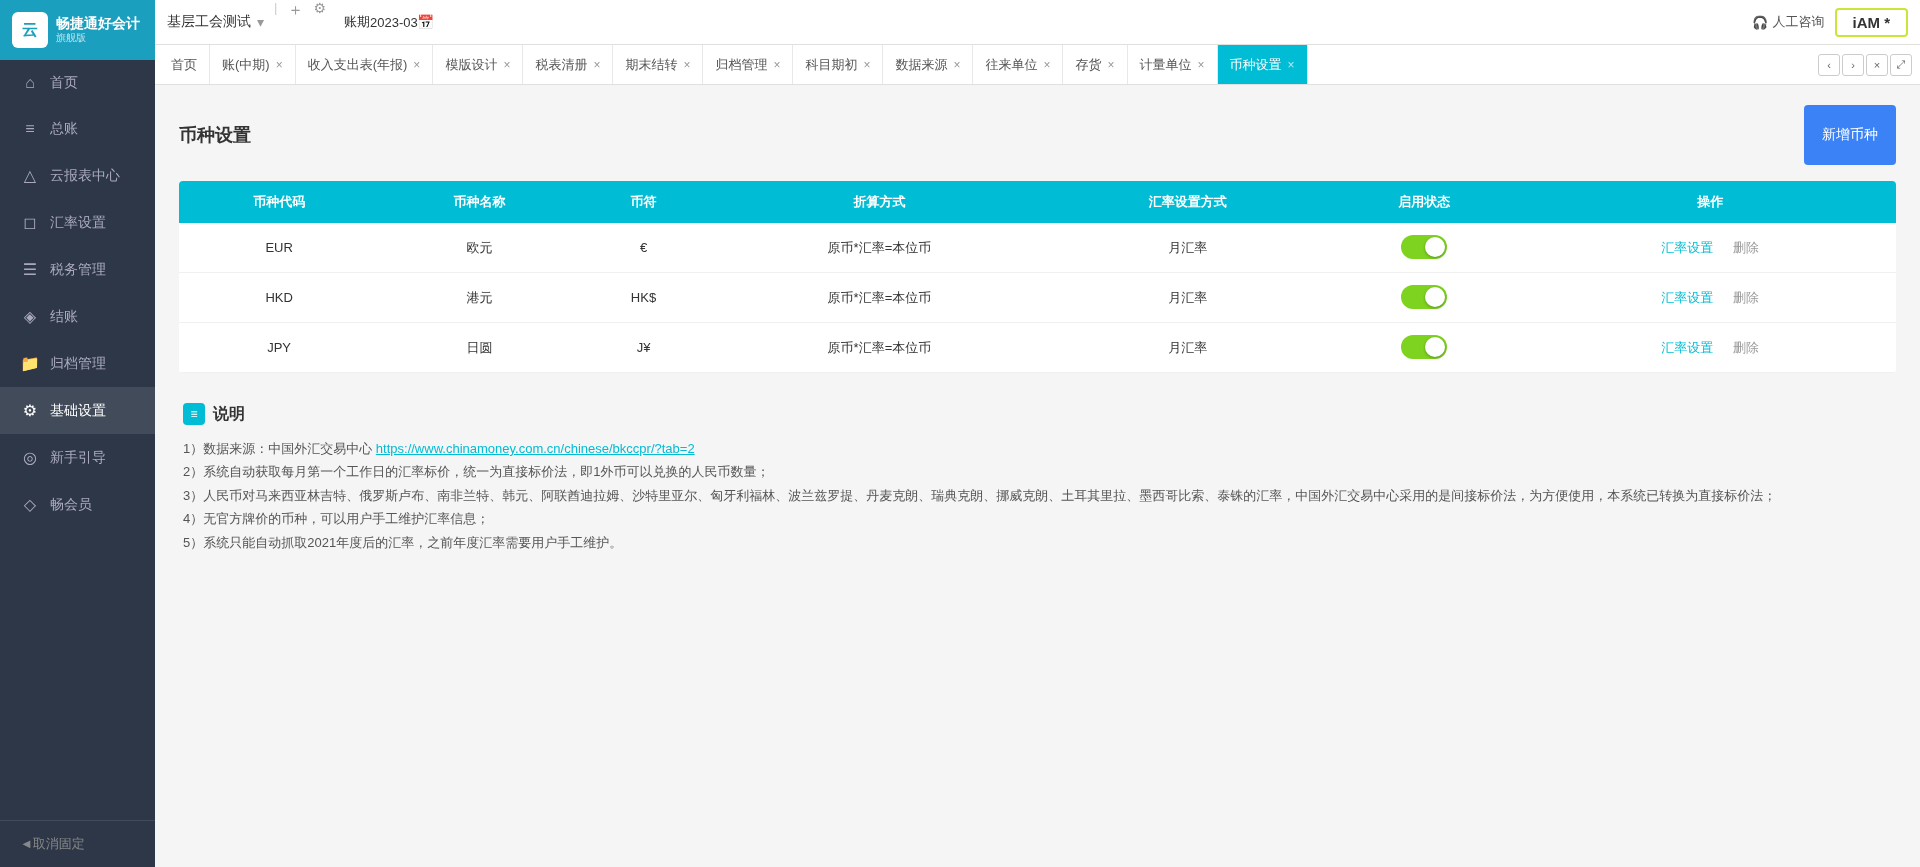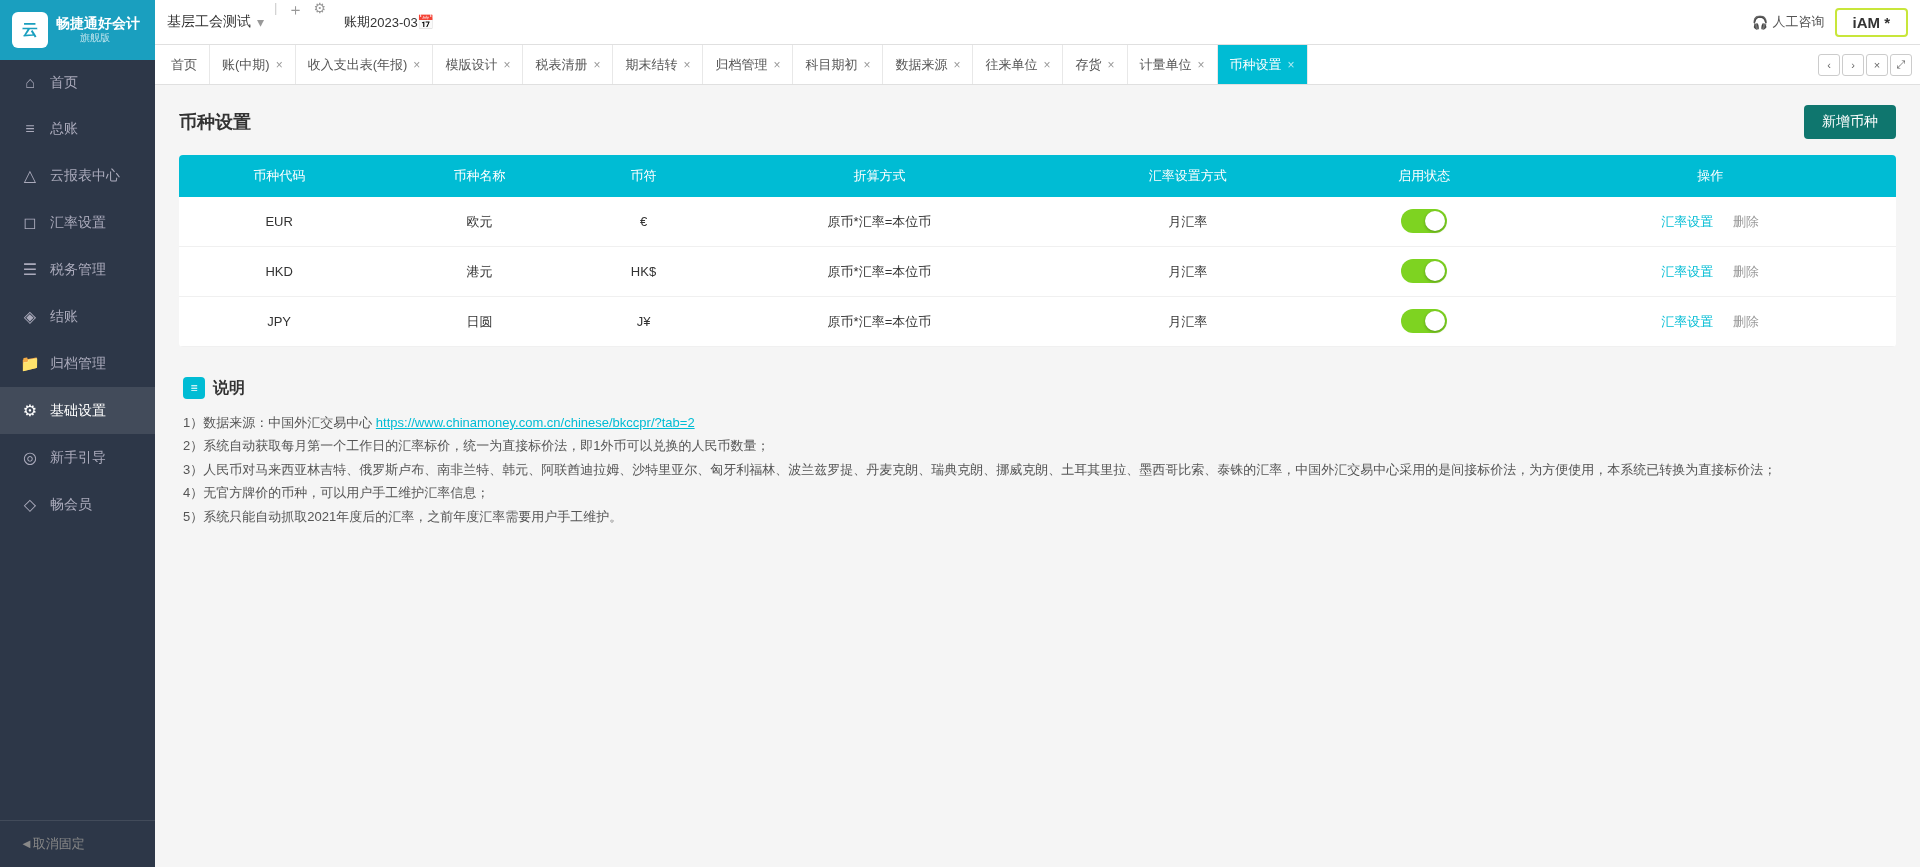--- a/index.html
+++ b/index.html
@@ -29,21 +29,21 @@
       background: white;
       border-radius: 6px;
       display: flex;
       align-items: center;
       justify-content: center;
       color: #1a9fbf;
       font-weight: bold;
       font-size: 16px;
     }
     .sidebar-logo-text { color: white; font-size: 14px; font-weight: bold; line-height: 1.2; }
-    .sidebar-logo-sub { font-size: 10px; color: rgba(255,255,255,0.7); margin-left: 24px; }
+    .sidebar-logo-sub { font-size: 10px; color: rgba(255,255,255,0.7); }
     .sidebar-nav { flex: 1; overflow-y: auto; }
     .sidebar-item {
       display: flex;
       align-items: center;
       gap: 10px;
       padding: 14px 20px;
       cursor: pointer;
       color: #aab;
       font-size: 14px;
       transition: background 0.2s;
@@ -189,45 +189,45 @@
       align-items: center;
       justify-content: space-between;
       margin-bottom: 16px;
     }
     .page-title {
       font-size: 18px;
       color: #333;
       font-weight: bold;
     }
     .btn-new {
-      background: #0f766e;
+      background: #3b82f6;
       color: white;
       border: none;
-      padding: 8px 18px;
+      padding: 21px 18px;
       border-radius: 4px;
       font-size: 14px;
       cursor: pointer;
     }
 
     
     .data-table {
       width: 100%;
       border-collapse: collapse;
       background: white;
       border-radius: 4px;
       overflow: hidden;
     }
     .data-table thead tr {
       background: #00bcd4;
       color: white;
     }
     .data-table thead th {
       padding: 12px 10px;
       font-size: 13px;
-      font-weight: normal;
+      font-weight: bold;
       text-align: center;
     }
     .data-table tbody tr {
       border-bottom: 1px solid #f0f0f0;
     }
     .data-table tbody td {
       padding: 12px 10px;
       text-align: center;
       color: #333;
       font-size: 13px;

